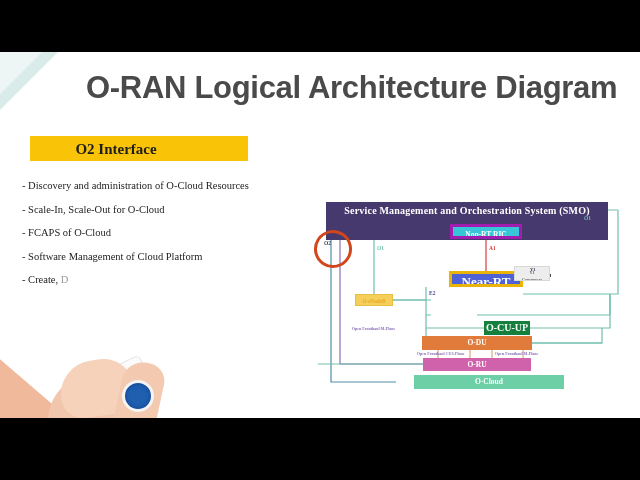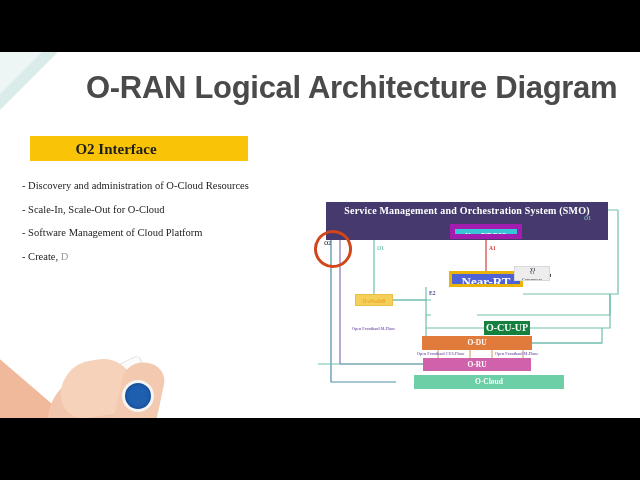--- a/index.html
+++ b/index.html
@@ -56,21 +56,21 @@
   #diagram{position:absolute;left:318px;top:146px;width:316px;height:192px;}
   .box{position:absolute;box-sizing:border-box;text-align:center;
        font-family:"Liberation Serif",serif;font-weight:bold;color:#fff;overflow:hidden;}
   .lbl{position:absolute;font-family:"Liberation Serif",serif;font-weight:bold;white-space:nowrap;}
 
   .smo{left:8px;top:4px;width:282px;height:38px;background:#46396e;}
   .smo-t{position:absolute;left:8px;top:7px;width:282px;text-align:center;
          font-size:10px;font-weight:bold;color:#ffffff;font-family:"Liberation Serif",serif;
          letter-spacing:0.2px;}
   .nonrt{left:132px;top:26px;width:72px;height:15px;background:#39c5d8;
-         font-size:7.5px;line-height:15px;border:5px solid #a21caf;}
+         font-size:7.5px;line-height:15px;border:3px solid #a21caf;}
   .nearrt{left:131px;top:73px;width:74px;height:16px;background:#4e62d6;
          font-size:13px;line-height:16px;border:3px solid #eab308;}
   .y1c{left:196px;top:68px;width:36px;height:15px;background:#ededed;color:#666;
        font-size:4.2px;line-height:7px;padding-top:2px;border:1px solid #d8d8d8;}
   .oenodeb{left:37px;top:96px;width:38px;height:12px;background:#f6cf5a;color:#e8a92a;
        font-size:5.2px;line-height:12px;border:1px solid #e8bf45;}
   .ocucp{left:113px;top:110px;width:46px;height:14px;background:#e07b3c;
        font-size:7px;line-height:14px;margin-top:28px;}
   .ocuup{left:166px;top:123px;width:46px;height:14px;background:#15803d;
        font-size:10px;line-height:14px;}
@@ -105,20 +105,21 @@
     <div class="corner-bl"></div>
 
     <div class="title">O-RAN Logical Architecture Diagram</div>
 
     <div class="hl-box"></div>
     <div class="hl-text">O2 Interface</div>
 
     <div class="bullets">
       <div class="bullet"><span>- Discovery and administration of O-Cloud Resources</span><span class="dim"></span></div>
       <div class="bullet"><span>- Scale-In, Scale-Out for O-Cloud</span><span class="dim"></span></div>
+      <div class="bullet"><span>- FCAPS of O-Cloud</span><span class="dim"></span></div>
       <div class="bullet"><span>- Software Management of Cloud Platform</span><span class="dim"></span></div>
       <div class="bullet"><span>- Create,</span><span class="dim"> D</span></div>
     </div>
 
     <div class="hand">
       <div class="palm"></div>
       <div class="pen"></div>
       <div class="palm2"></div>
       <div class="thumb"></div>
       <div class="pencap"></div>

